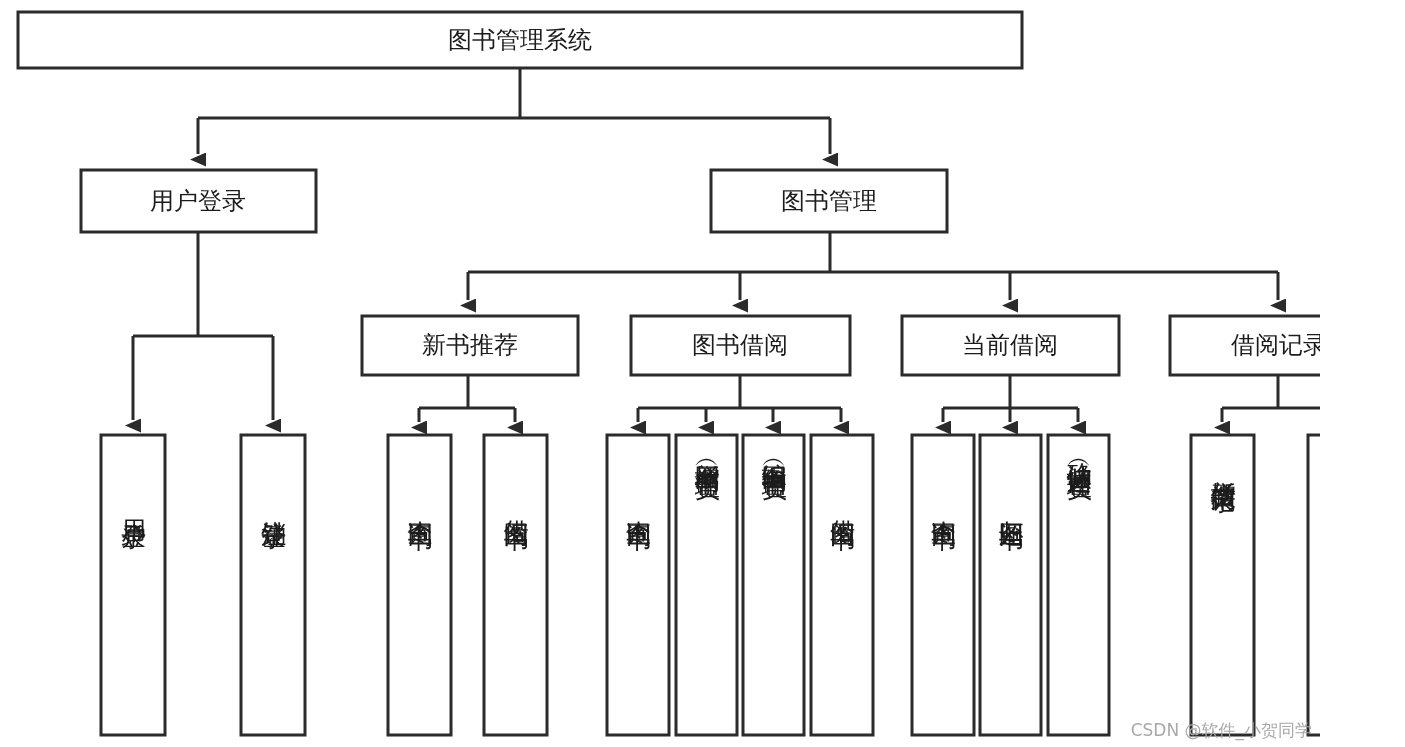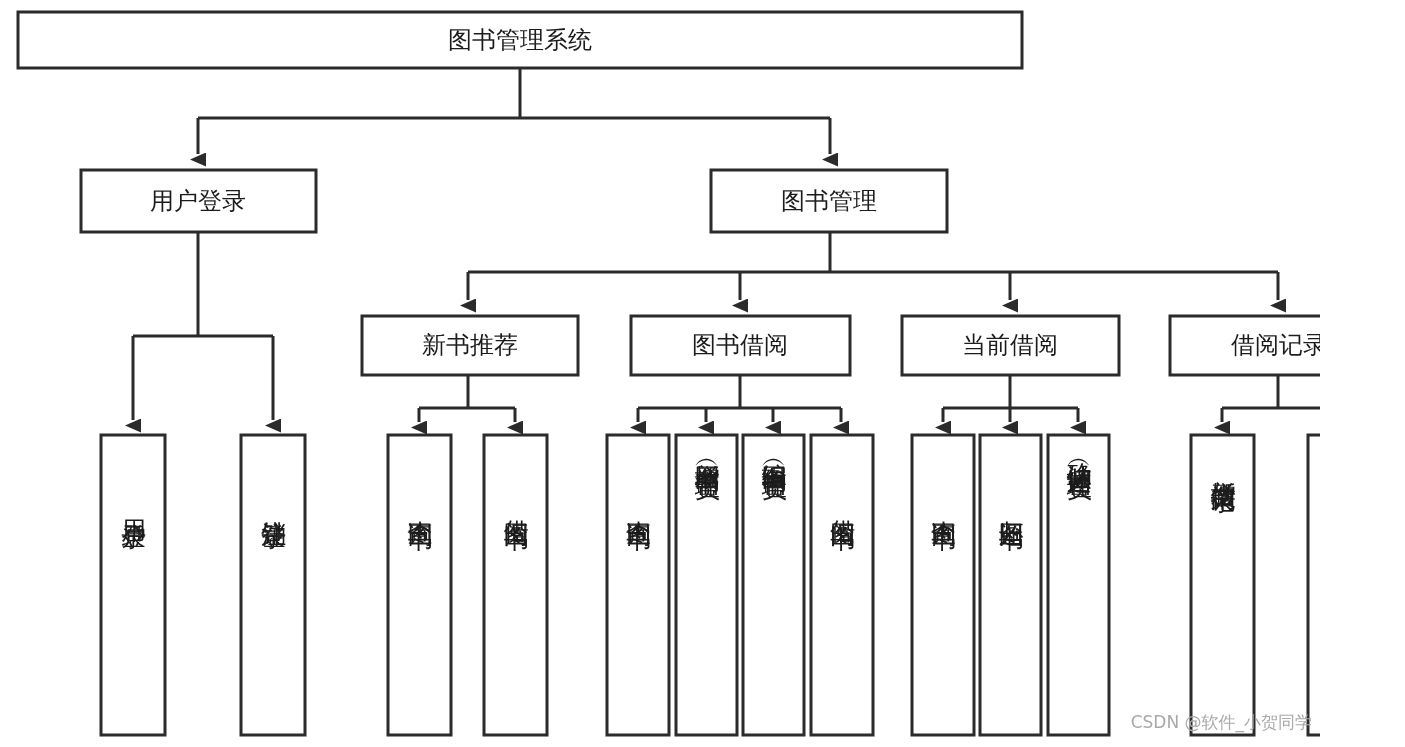--- a/index.html
+++ b/index.html
@@ -63,21 +63,21 @@
     font-size: 25px;
     line-height: 1.06;
     color: #1c1c1c;
     letter-spacing: 2px;
     white-space: nowrap;
     text-align: center;
   }
   .watermark {
     position: absolute;
     right: 8px;
-    bottom: 13px;
+    bottom: 5px;
     font-family: "DejaVu Sans", "Liberation Sans", sans-serif;
     font-size: 17px;
     color: #a9a9a9;
     white-space: nowrap;
     pointer-events: none;
   }
 </style>
 </head>
 <body>
 

